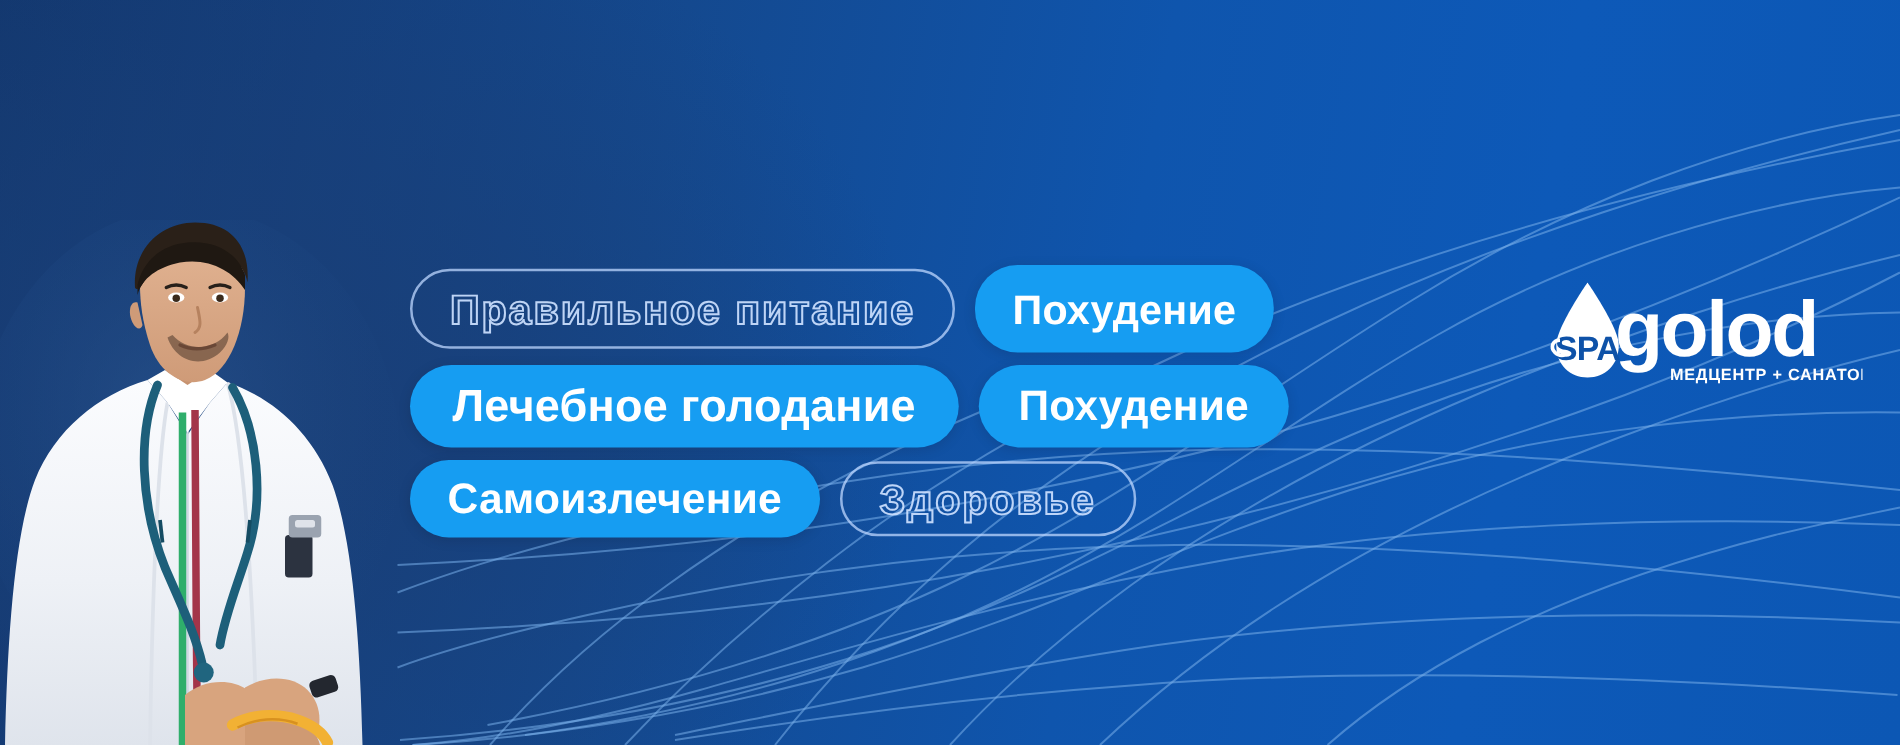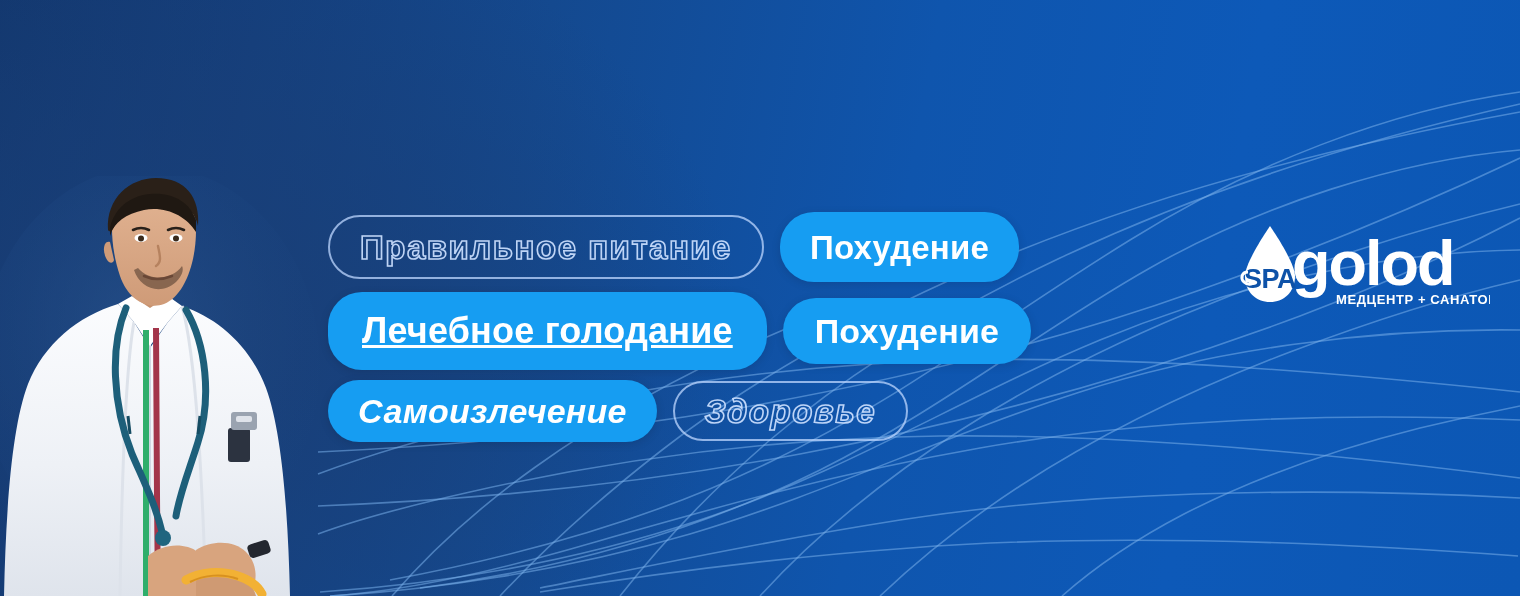--- a/index.html
+++ b/index.html
@@ -23,21 +23,21 @@
     position:absolute; left:0; bottom:0; width:330px; height:420px;
   }
   .doc-svg{ display:block; width:330px; height:420px; }
 
   
   .tags{
     position:absolute; left:328px; top:212px;
     width:880px;
   }
   .tag-row{ display:flex; align-items:center; gap:16px; margin-bottom:10px;text-align:center; }
-  .tag-row:last-child{ margin-bottom:0;font-style:italic; }
+  .tag-row:last-child{ margin-bottom:0; }
 
   .tag{
     display:inline-flex; align-items:center; justify-content:center;
     height:70px;
     border-radius:34px;
     padding:0 30px;
     font-weight:700;
     font-size:33px;
     letter-spacing:0.2px;
     white-space:nowrap;
@@ -50,21 +50,21 @@
   }
   .tag.outline{
     background:transparent;
     border:2px solid rgba(190,215,255,.75);
     color:transparent;
     -webkit-text-stroke:1.6px rgba(205,225,255,.92);
     letter-spacing:1.5px;
     font-weight:700;
   }
   .tag.r1a{ height:64px; }
-  .tag.r2a{ font-size:36px; height:78px; padding:0 34px;text-decoration:underline; }
+  .tag.r2a{ font-size:36px; height:66px; padding:0 34px; }
   .tag.r2b{ font-size:34px; height:66px; padding:0 32px; }
   .tag.r3a{ font-size:34px; height:62px; padding:0 30px; }
   .tag.r3b, .tag.r3c{ font-size:33px; height:60px; }
 
   
   .logo{
     position:absolute; left:1232px; top:222px;
     width:258px; height:92px;text-align:center;
   }
   .logo-svg{ display:block; width:258px; height:92px; }

